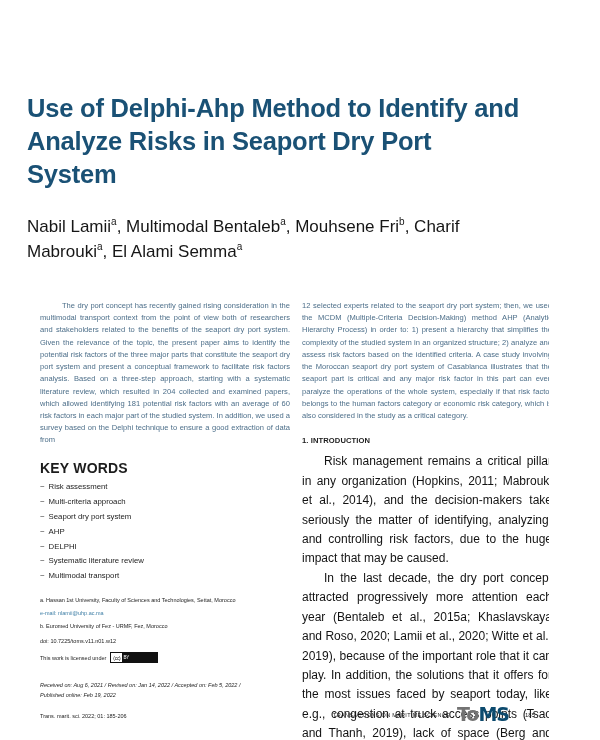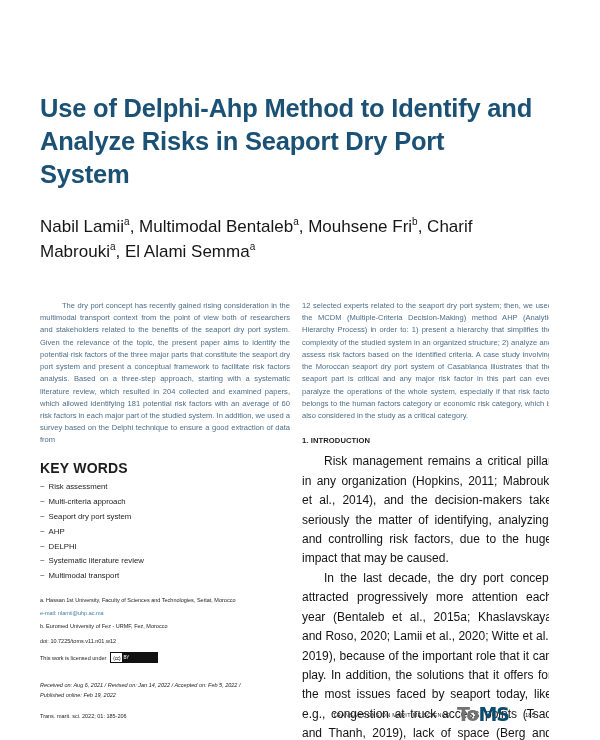--- a/index.html
+++ b/index.html
@@ -11,21 +11,21 @@
     height: 740px;
     background: #ffffff;
     font-family: "Liberation Sans", sans-serif;
     -webkit-font-smoothing: antialiased;
   }
   .page {
     position: relative;
     width: 549px;
     height: 740px;
     box-sizing: border-box;
-    padding: 0 40px;
+    padding: 0 27px;
     overflow: hidden;
   }
 
   
   .title {
     color: #1a5175;
     font-size: 25.5px;
     line-height: 1.30;
     font-weight: bold;
     letter-spacing: -0.2px;

